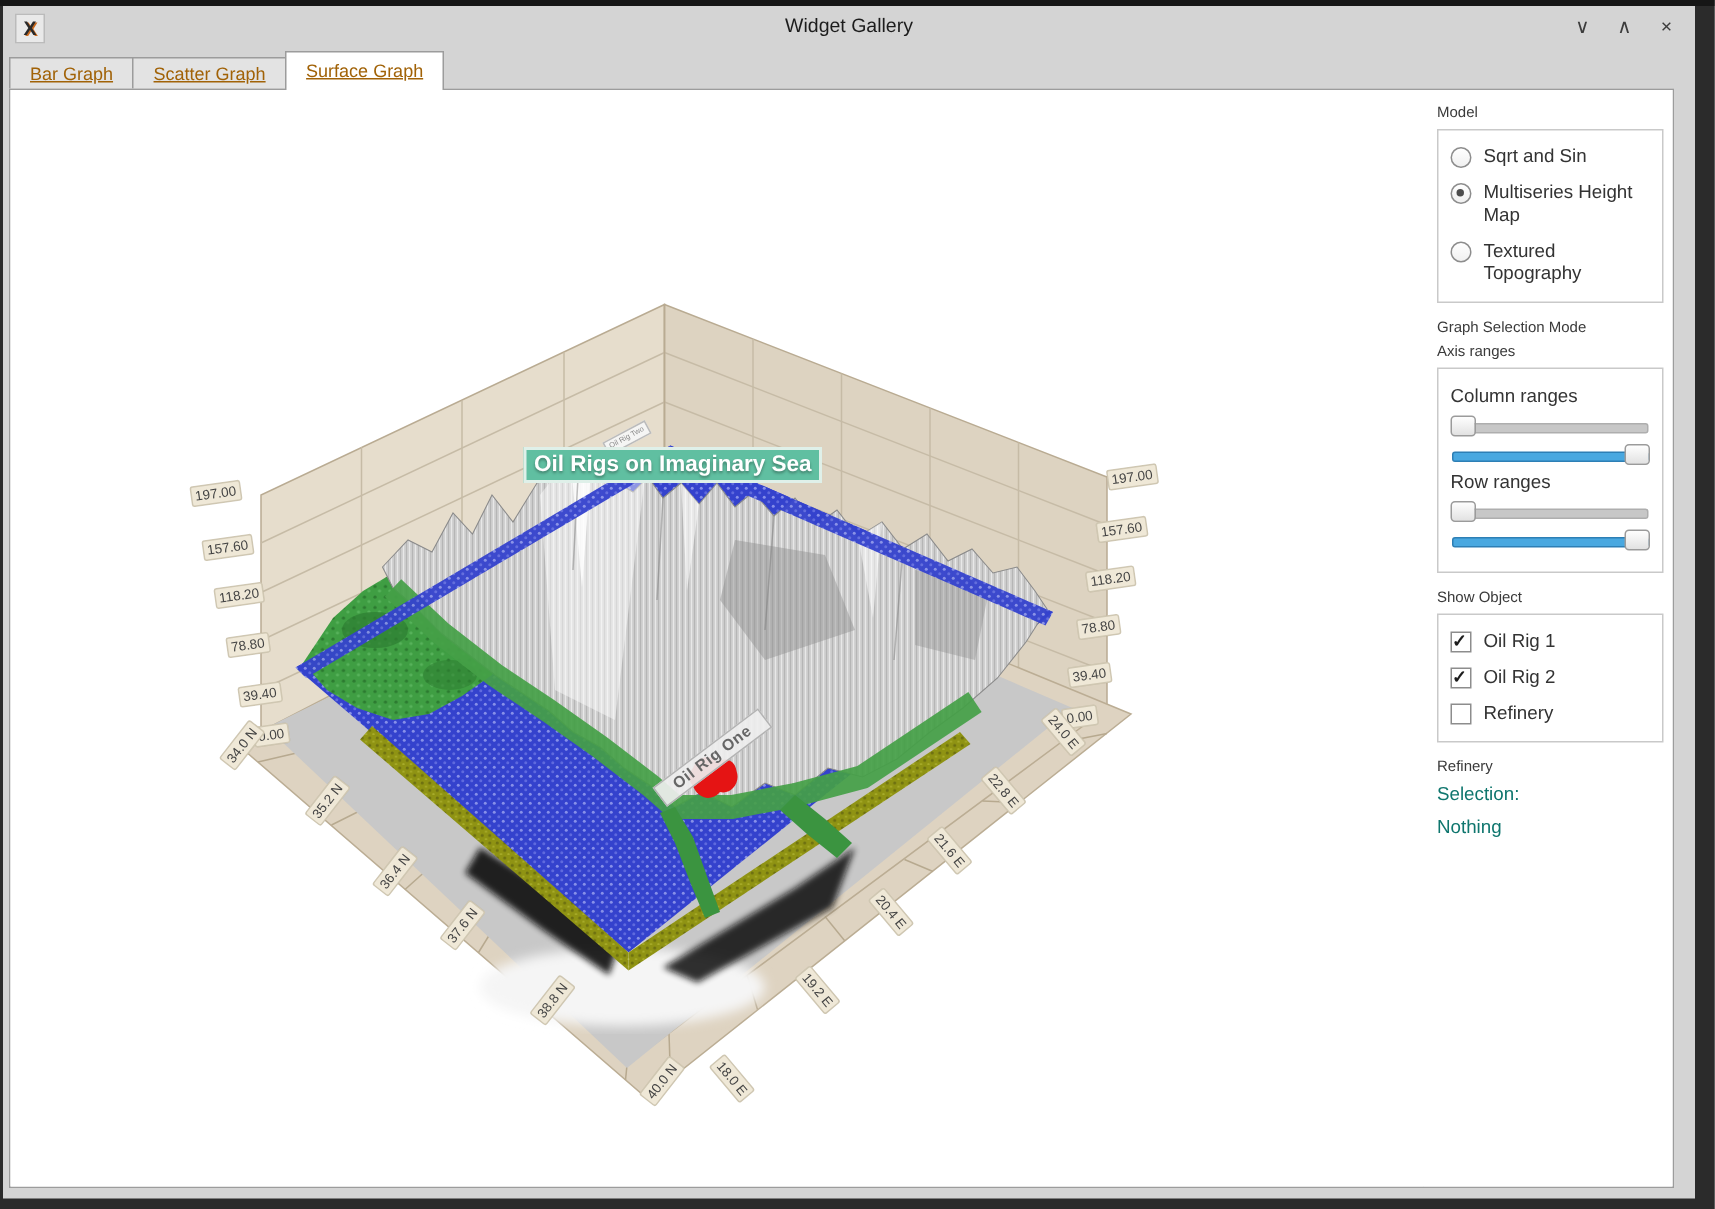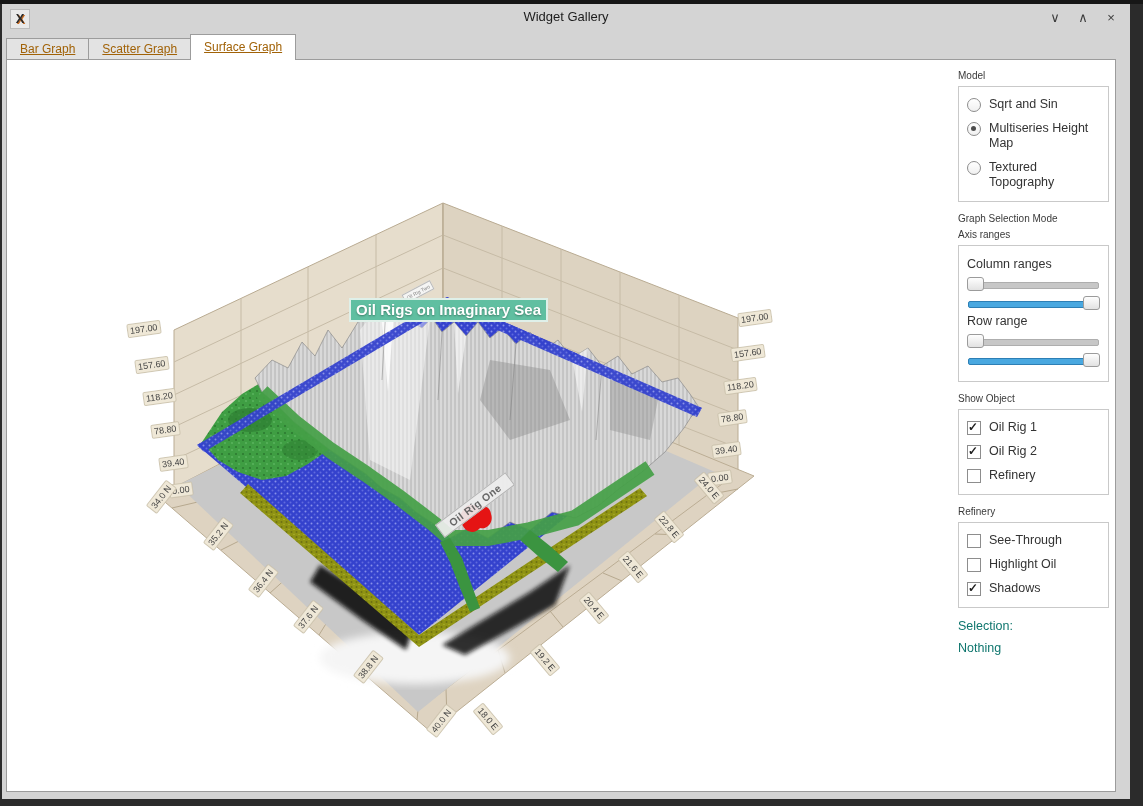--- a/index.html
+++ b/index.html
@@ -264,21 +264,21 @@
       <div class="gbox">
         <div class="slabel">Column ranges</div>
         <div class="slider">
           <div class="groove"></div>
           <div class="handle h-min"></div>
         </div>
         <div class="slider">
           <div class="groove fill"></div>
           <div class="handle h-max"></div>
         </div>
-        <div class="slabel">Row range</div>
+        <div class="slabel">Row ranges</div>
         <div class="slider">
           <div class="groove"></div>
           <div class="handle h-min"></div>
         </div>
         <div class="slider">
           <div class="groove fill"></div>
           <div class="handle h-max"></div>
         </div>
       </div>
 
@@ -292,33 +292,19 @@
           <span class="check on"></span>
           <span class="lbl">Oil Rig 2</span>
         </div>
         <div class="opt">
           <span class="check"></span>
           <span class="lbl">Refinery</span>
         </div>
       </div>
 
       <div class="glabel">Refinery</div>
-      <div class="gbox">
-        <div class="opt">
-          <span class="check"></span>
-          <span class="lbl">See-Through</span>
-        </div>
-        <div class="opt">
-          <span class="check"></span>
-          <span class="lbl">Highlight Oil</span>
-        </div>
-        <div class="opt">
-          <span class="check on"></span>
-          <span class="lbl">Shadows</span>
-        </div>
-      </div>
 
       <div class="seltext">Selection:</div>
       <div class="seltext">Nothing</div>
     </div>
 
   </div>
 </div>
 
 </body></html>

